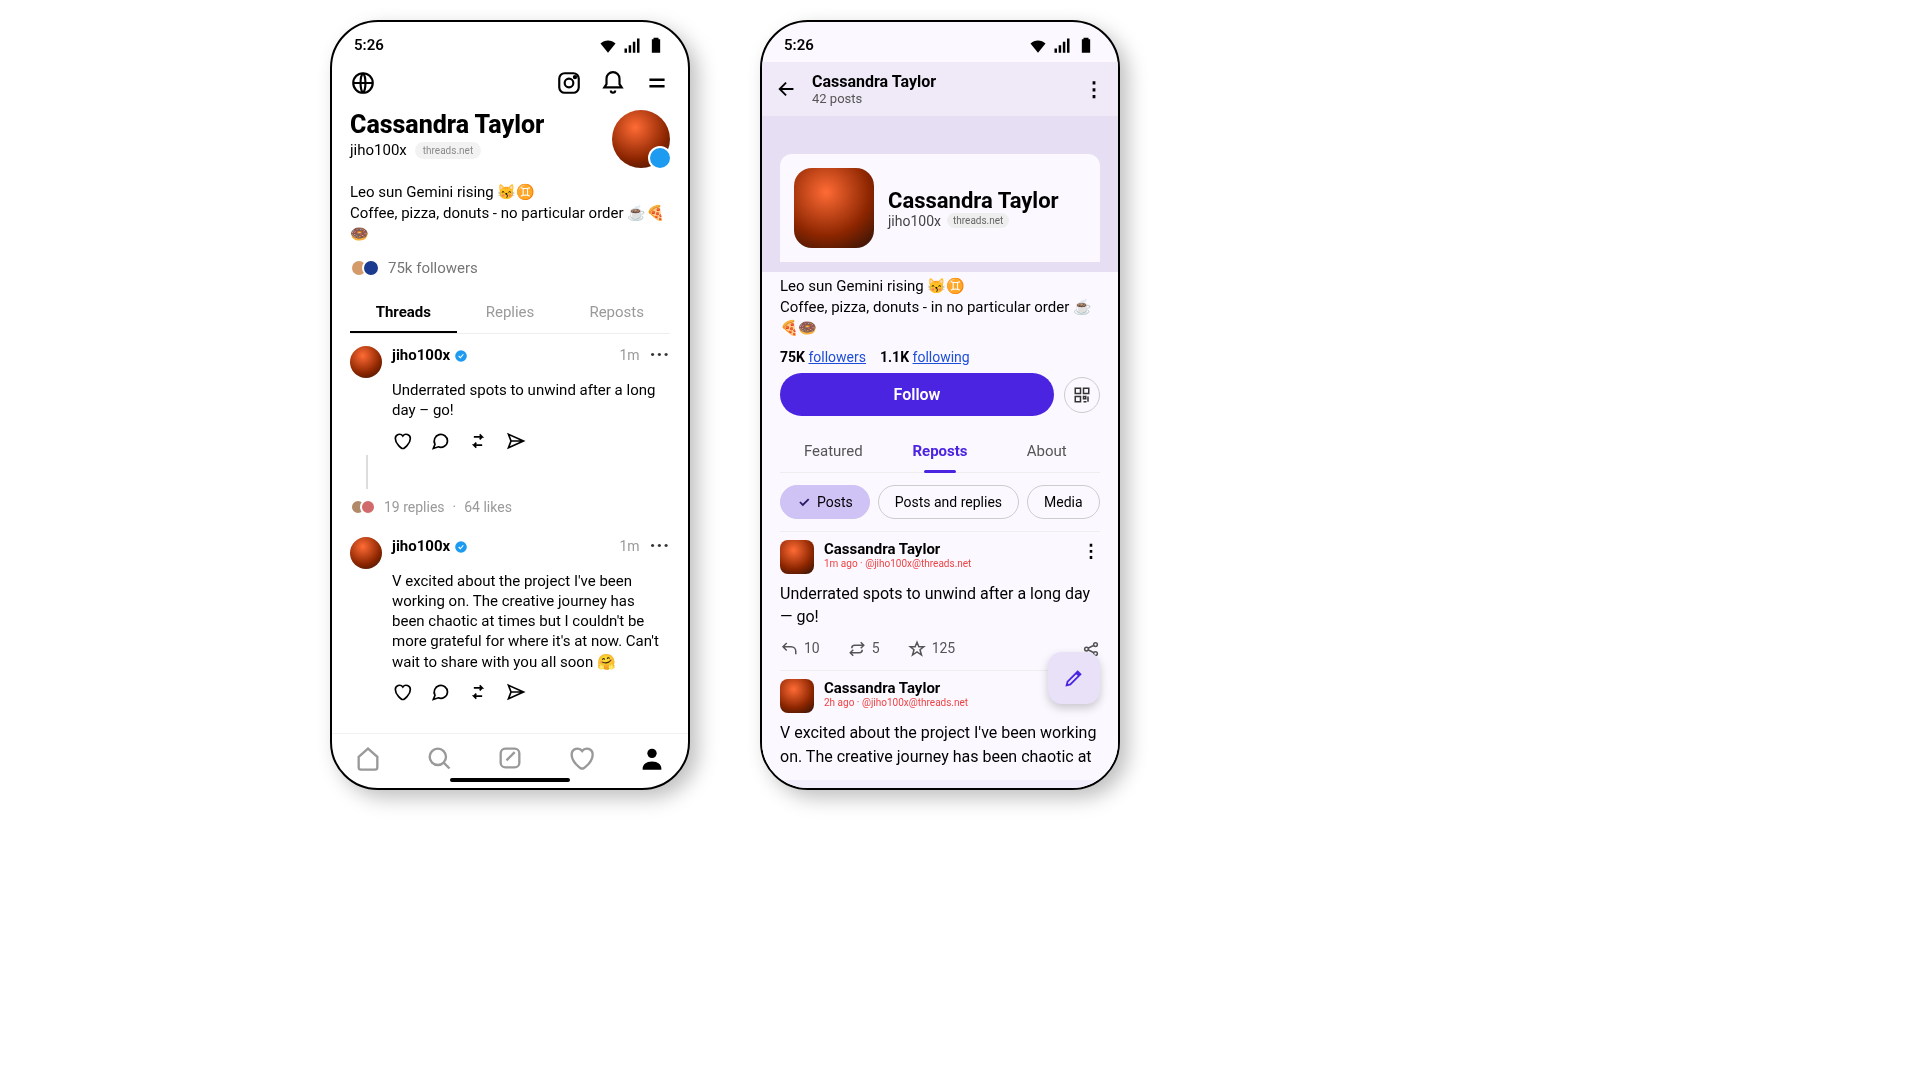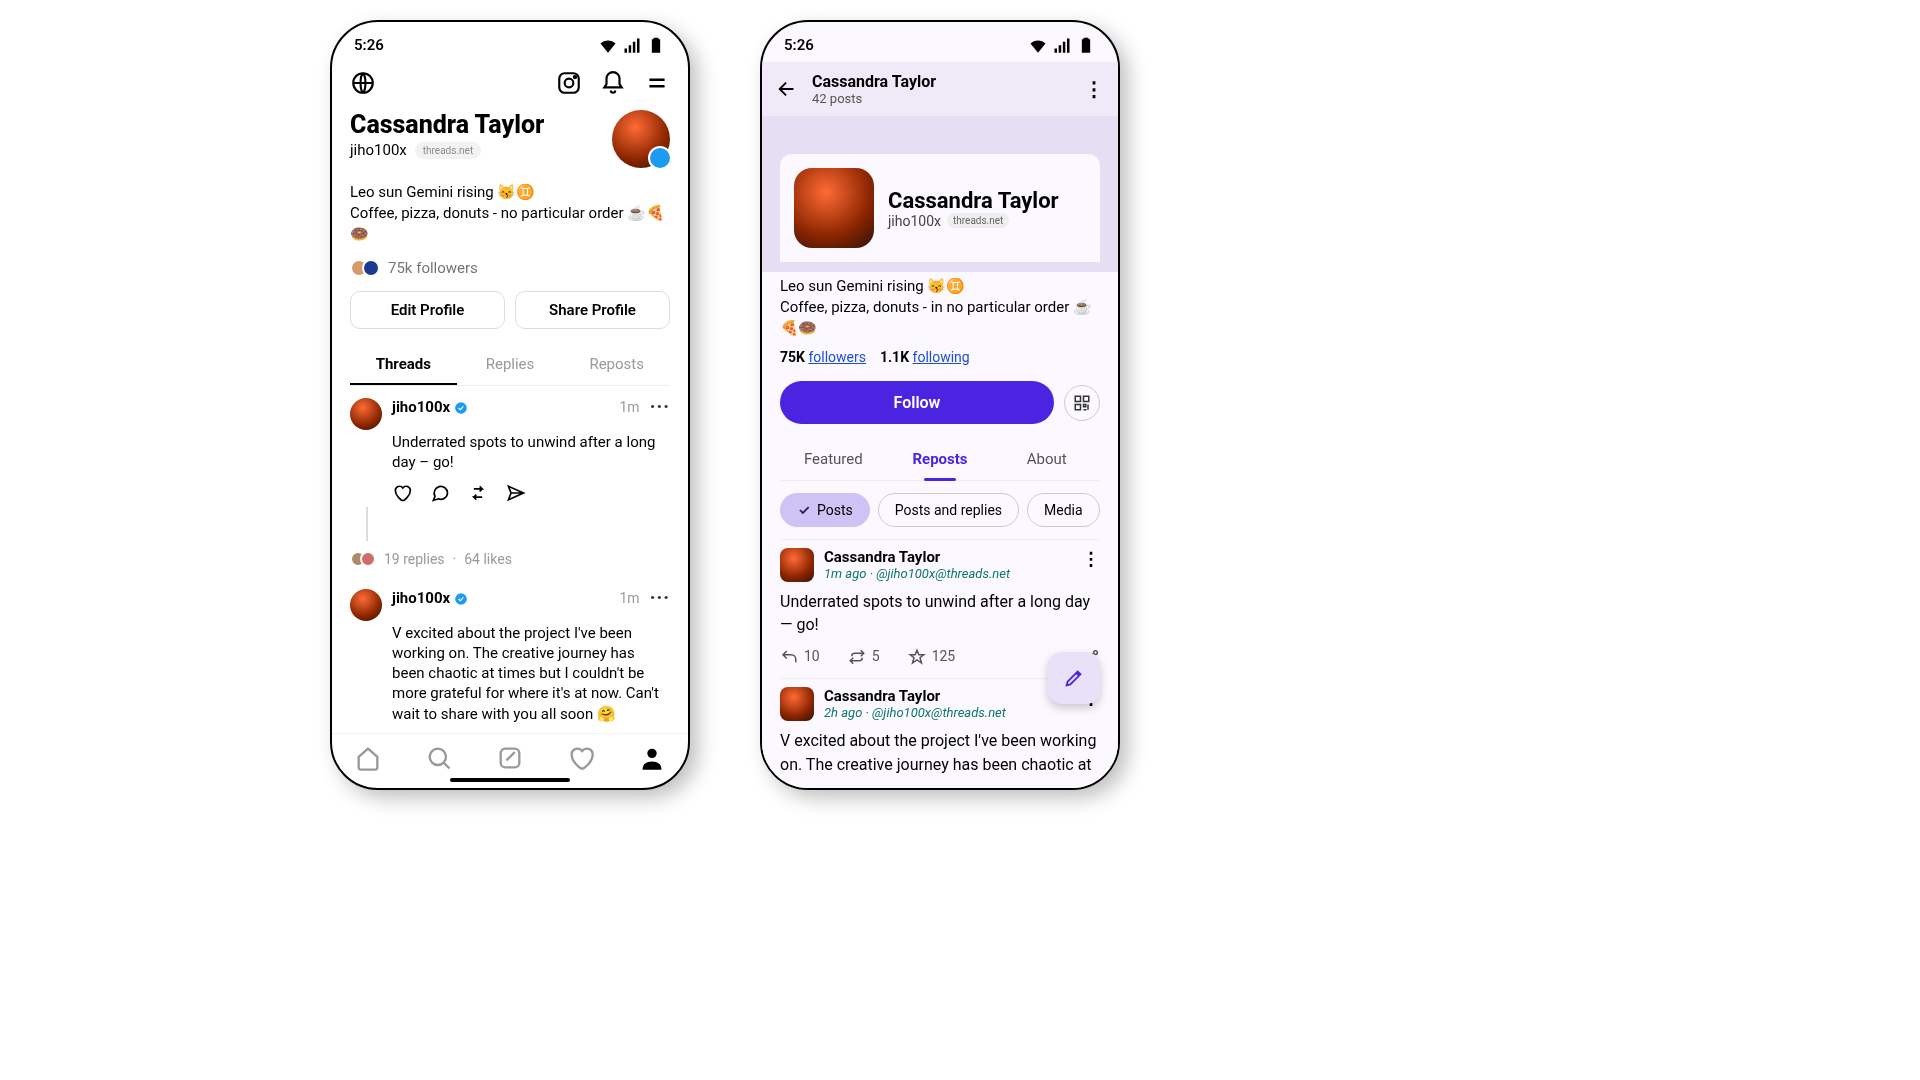--- a/index.html
+++ b/index.html
@@ -82,35 +82,35 @@
   .header-inner-r{display:flex;gap:14px;align-items:center;background:#fbf8ff;border-radius:12px 12px 0 0;padding:14px;margin-top:20px;}
   .avatar-r{width:80px;height:80px;border-radius:18px;background:radial-gradient(circle at 40% 30%, #ff6b35, #8b2500 60%, #2a1208);}
   .name-r{font-size:22px;font-weight:700;}
   .handle-r{font-size:14px;color:#444;display:flex;gap:6px;align-items:center;}
   .chip-r{font-size:10px;background:#eee;color:#666;padding:2px 6px;border-radius:8px;}
   .below-header-r{background:#fbf8ff;padding:0 18px;}
   .bio-r{font-size:15px;line-height:1.4;margin-top:4px;}
   .counts-r{display:flex;gap:14px;margin-top:10px;font-size:14px;}
   .counts-r b{font-weight:700;}
   .counts-r span{color:#1d4ed8;text-decoration:underline;}
-  .follow-row{display:flex;gap:10px;margin-top:16px;align-items:center;}
+  .follow-row{display:flex;gap:10px;margin-top:8px;align-items:center;}
   .follow-btn{flex:1;background:#4a24e0;color:#fff;text-align:center;padding:12px 0;border-radius:24px;font-weight:600;font-size:16px;}
   .qr-btn{width:36px;height:36px;border:1px solid #ccc;border-radius:50%;display:flex;align-items:center;justify-content:center;}
   .tabs-r{display:flex;margin-top:14px;border-bottom:1px solid #eee;}
   .tab-r{flex:1;text-align:center;padding:12px 0;font-size:15px;color:#555;}
   .tab-r.active{color:#4a24e0;font-weight:700;position:relative;}
   .tab-r.active::after{content:"";position:absolute;left:35%;right:35%;bottom:-1px;height:3px;background:#4a24e0;border-radius:2px;}
   .filters-r{display:flex;gap:8px;padding:12px 0;}
   .filter-chip{border:1px solid #ccc;border-radius:20px;padding:8px 16px;font-size:14px;display:flex;align-items:center;gap:6px;}
   .filter-chip.active{background:#cfc2f5;border-color:#cfc2f5;}
   .postcard-r{padding:8px 0 12px 0;border-top:1px solid #eee;}
   .postcard-r .head{display:flex;gap:10px;align-items:flex-start;}
   .av-r{width:34px;height:34px;border-radius:8px;background:radial-gradient(circle at 40% 30%, #ff6b35, #8b2500 60%, #2a1208);flex:none;}
   .postcard-r .nm{font-weight:700;font-size:15px;}
-  .postcard-r .meta{color:#0f766e;font-size:13px;font-style:italic;}
+  .postcard-r .meta{color:#ef4444;font-size:10px;}
   .postcard-r .more{margin-left:auto;font-size:18px;font-weight:900;}
   .postcard-r .txt{font-size:16px;line-height:1.45;margin-top:8px;}
   .post-actions-r{display:flex;align-items:center;gap:28px;color:#555;font-size:14px;margin-top:12px;}
   .post-actions-r .grp{display:flex;gap:6px;}
   .post-actions-r .share-r{margin-left:auto;}
   .fab{position:absolute;right:18px;bottom:84px;width:52px;height:52px;border-radius:14px;background:#e8e1f8;display:flex;align-items:center;justify-content:center;box-shadow:0 4px 10px rgba(0,0,0,.2);}
   .bottom-nav-r{display:flex;justify-content:space-around;align-items:center;padding:10px 0 2px 0;background:#f2edfb;}
 </style>
 </head>
 <body>
@@ -179,24 +179,20 @@
     <div class="bio-l">
       <div>Leo sun Gemini rising 😽♊</div>
       <div>Coffee, pizza, donuts - no particular order ☕🍕🍩</div>
     </div>
     <div class="followers-l">
       <div class="facepile">
         <span style="background:#d49a6a"></span>
           <span style="background:#1a3b8f"></span>
       </div>
       <span>75k followers</span>
-    </div>
-    <div class="btns-l">
-      <div class="btn-l">Edit Profile</div>
-      <div class="btn-l">Share Profile</div>
     </div>
     <div class="tabs-l">
       <div class="tab-l active">Threads</div>
       <div class="tab-l">Replies</div>
       <div class="tab-l">Reposts</div>
     </div>
   </div>
 
   <div class="feed-l">
 

